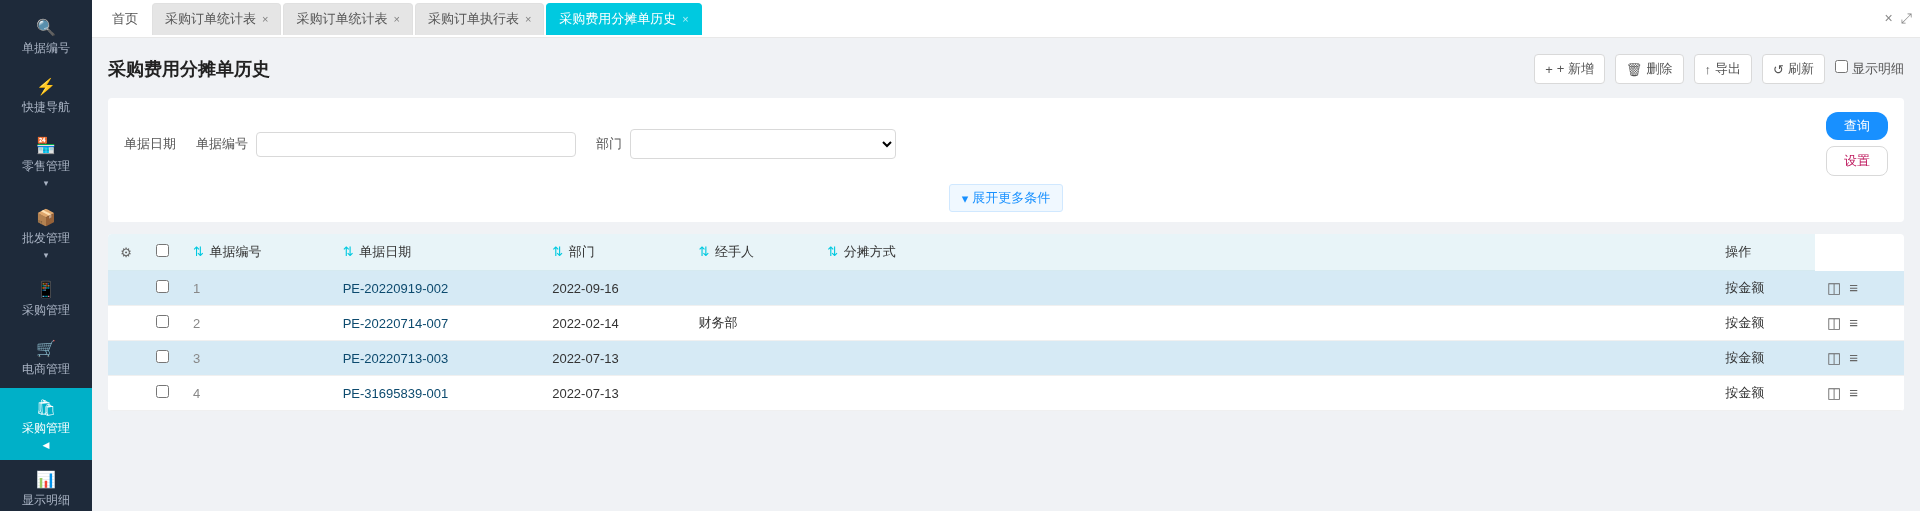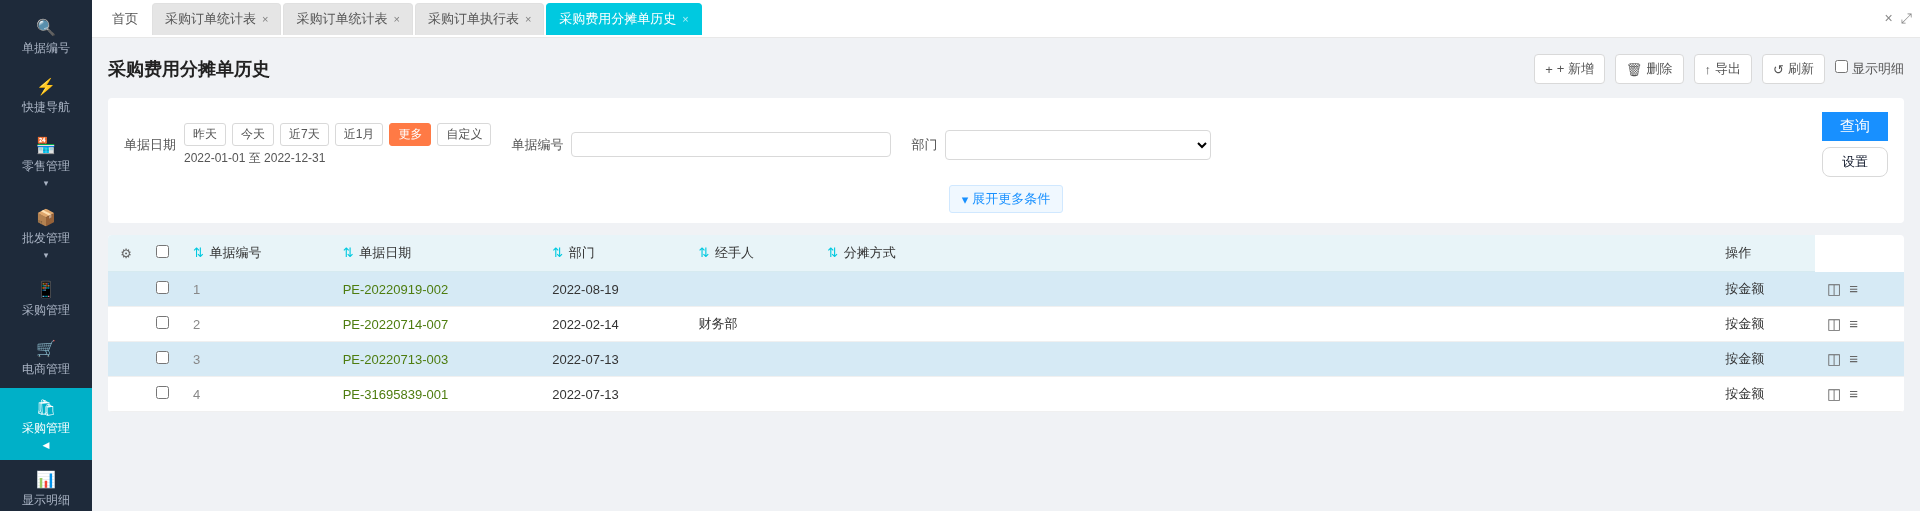--- a/index.html
+++ b/index.html
@@ -26,22 +26,22 @@
     .tab-actions span { cursor: pointer; }
     
     
     .page-content { flex: 1; padding: 16px; overflow: auto; }
     
     
     .page-header { display: flex; align-items: center; justify-content: space-between; margin-bottom: 14px; }
     .page-title { font-size: 18px; font-weight: bold; color: #222; }
     .header-actions { display: flex; gap: 10px; align-items: center; }
     .btn-action { display: flex; align-items: center; gap: 4px; padding: 5px 10px; border-radius: 4px; border: 1px solid #d9d9d9; background: #fff; cursor: pointer; color: #555; font-size: 13px; }
-    .btn-query { background: #1890ff; color: #fff; border-color: #1890ff; padding: 5px 18px; border-radius: 0; border: none; cursor: pointer; font-size: 15px; }
-    .btn-settings { background: #fff; color: #0f172a; border: 1px solid #d9d9d9; padding: 5px 14px; border-radius: 8px; cursor: pointer; font-size: 13px; }
+    .btn-query { background: #1890ff; color: #fff; border-color: #1890ff; padding: 5px 18px; border-radius: 12px; border: none; cursor: pointer; font-size: 13px; }
+    .btn-settings { background: #fff; color: #be185d; border: 1px solid #d9d9d9; padding: 5px 14px; border-radius: 8px; cursor: pointer; font-size: 13px; }
     
     
     .filter-area { background: #fff; border-radius: 4px; padding: 14px 16px 10px; margin-bottom: 12px; }
     .filter-row { display: flex; align-items: center; gap: 20px; flex-wrap: wrap; }
     .filter-group { display: flex; align-items: center; gap: 8px; }
     .filter-label { color: #555; font-size: 13px; white-space: nowrap; }
     .filter-dates { display: flex; gap: 6px; align-items: center; }
     .date-btn { padding: 2px 8px; border-radius: 3px; border: 1px solid #d9d9d9; background: #fff; cursor: pointer; font-size: 12px; color: #555; }
     .date-btn.more { background: #ff7a45; color: #fff; border-color: #ff7a45; }
     .date-range { font-size: 12px; color: #555; margin-top: 4px; }
@@ -54,21 +54,21 @@
     .table-container { background: #fff; border-radius: 4px; overflow: hidden; }
     table { width: 100%; border-collapse: collapse; font-size: 13px; }
     thead tr { background: #e8f4f8; }
     th { padding: 9px 12px; text-align: left; color: #333; font-weight: 500; border-bottom: 1px solid #d6eaf0; white-space: nowrap; }
     th .sort-icon { color: #00c9e0; margin-right: 2px; }
     tbody tr { border-bottom: 1px solid #f0f0f0; }
     tbody tr:nth-child(odd) { background: #f7fbfd; }
     tbody tr:nth-child(even) { background: #fff; }
     tbody tr.highlighted { background: #d6eaf5; }
     td { padding: 8px 12px; color: #333; }
-    .link-cell { color: #4d7c0f; cursor: pointer; }
+    .link-cell { color: #0c4a6e; cursor: pointer; }
     .row-num { color: #888; }
     .op-icons { display: flex; gap: 8px; }
     .op-icon { color: #666; cursor: pointer; font-size: 15px; }
     .settings-icon { color: #666; cursor: pointer; }
     .checkbox-cell { width: 32px; }
     input[type="checkbox"] { cursor: pointer; }
     .col-settings { width: 36px; text-align: center; }
     
     .display-toggle { display: flex; align-items: flex-start; gap: 4px; font-size: 13px; color: #555; cursor: pointer; }
     .display-toggle input[type="checkbox"] { margin: 0; }
@@ -174,31 +174,20 @@
             <span>显示明细</span>
           </label>
         </div>
       </div>
 
       <div class="filter-area">
         <div class="filter-row">
 
           <div class="filter-group">
             <span class="filter-label">单据日期</span>
-            <div class="filter-vertical">
-              <div class="filter-dates">
-                <button class="date-btn">昨天</button>
-                <button class="date-btn">今天</button>
-                <button class="date-btn">近7天</button>
-                <button class="date-btn">近1月</button>
-                <button class="date-btn more">更多</button>
-                <button class="date-btn">自定义</button>
-              </div>
-              <div class="date-range">2022-01-01 至 2022-12-31</div>
-            </div>
           </div>
 
           <div class="filter-group">
             <span class="filter-label">单据编号</span>
             <input class="filter-input" type="text" style="">
           </div>
 
           <div class="dept-section">
             <span class="filter-label">部门</span>
             <select class="dept-select">
@@ -252,21 +241,21 @@
             </tr>
           </thead>
           <tbody id="table-body">
           <tr class="highlighted">
     <td></td>
     <td class="checkbox-cell">
       <input type="checkbox" style="">
     </td>
     <td class="row-num">1</td>
     <td class="link-cell">PE-20220919-002</td>
-    <td>2022-08-19</td>
+    <td>2022-09-16</td>
     <td></td>
     <td></td>
     <td>按金额</td>
     <td>
       <div class="op-icons">
         <span class="op-icon">◫</span>
         <span class="op-icon">≡</span>
       </div>
     </td>
   </tr>

